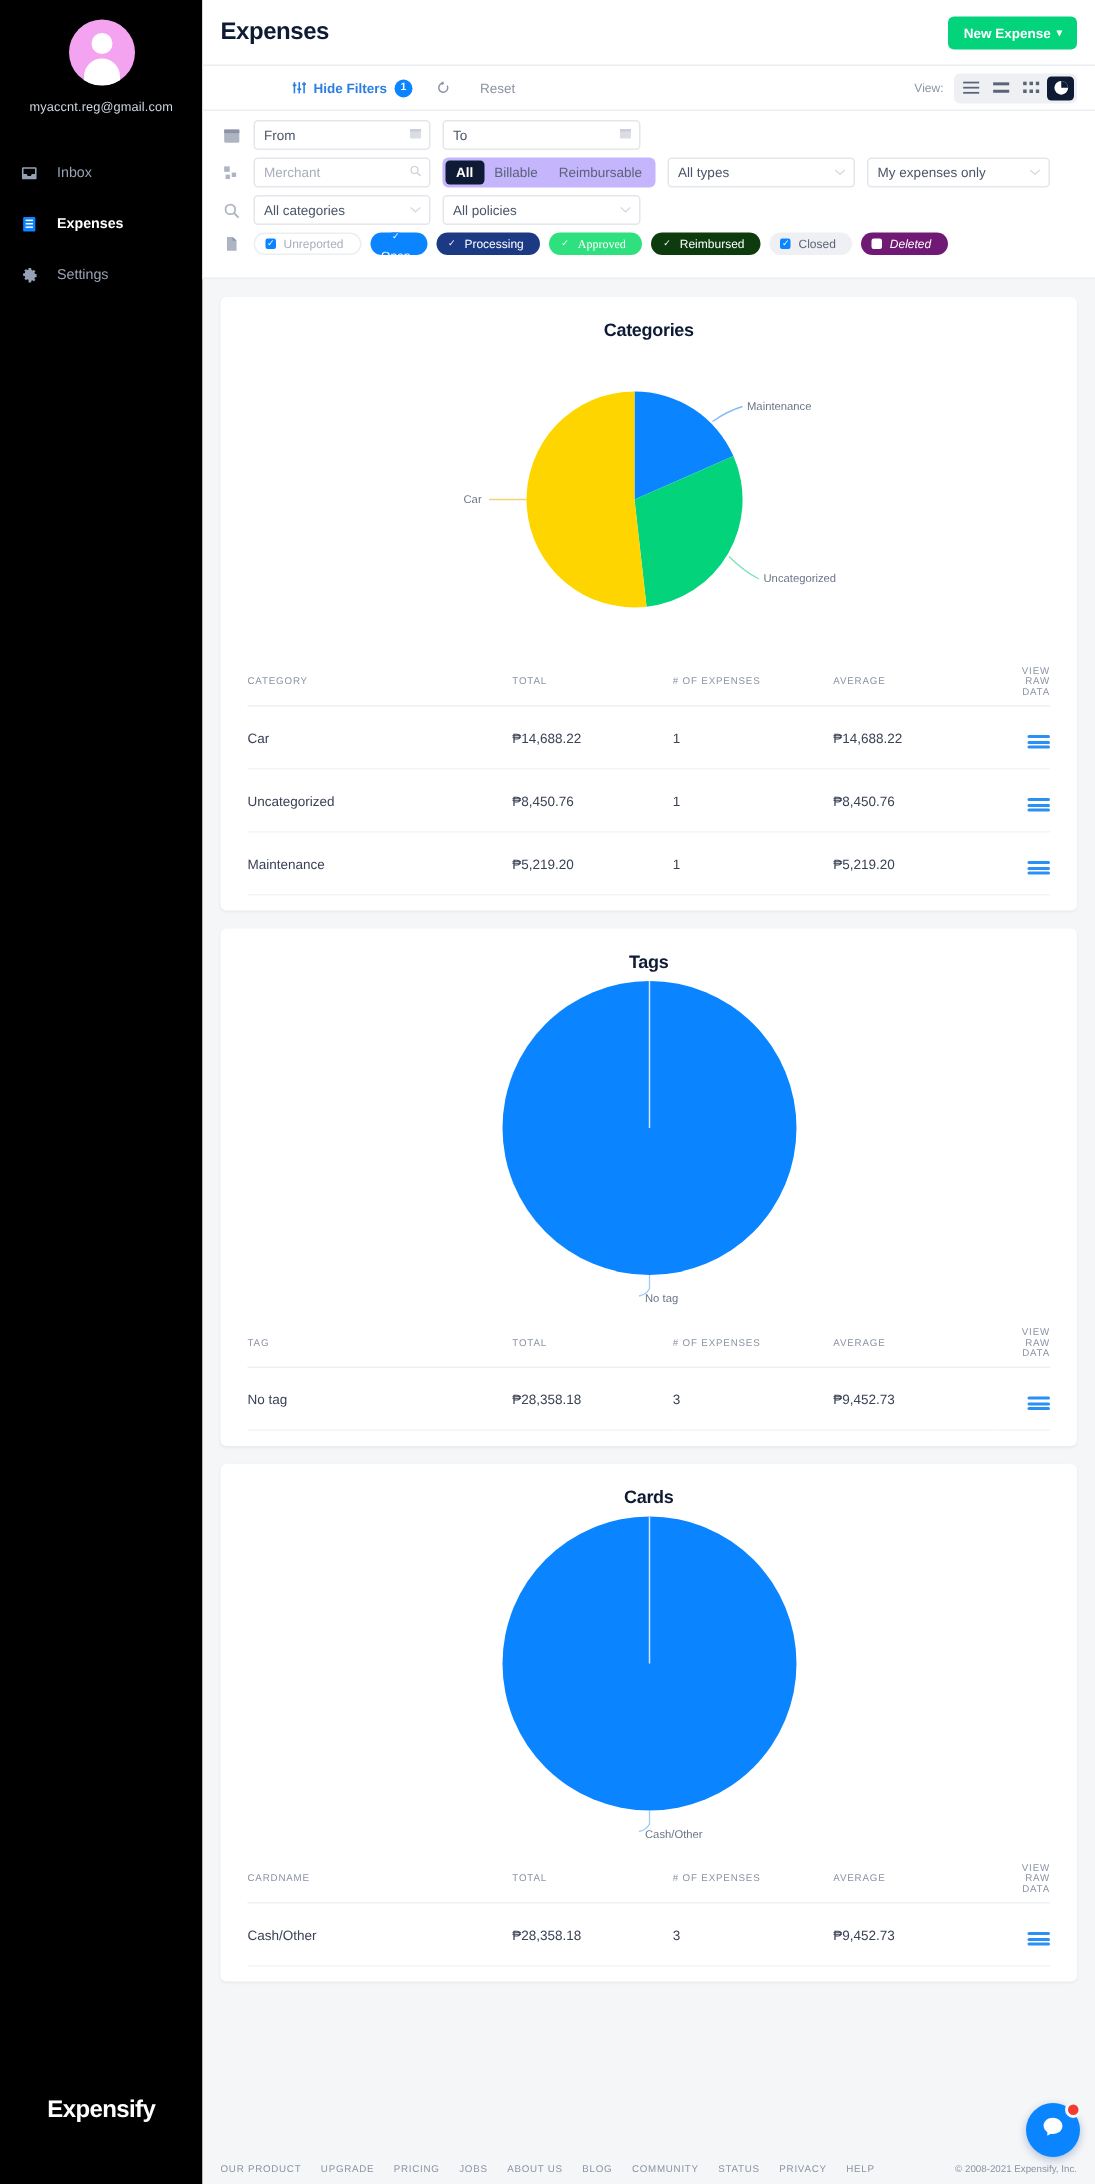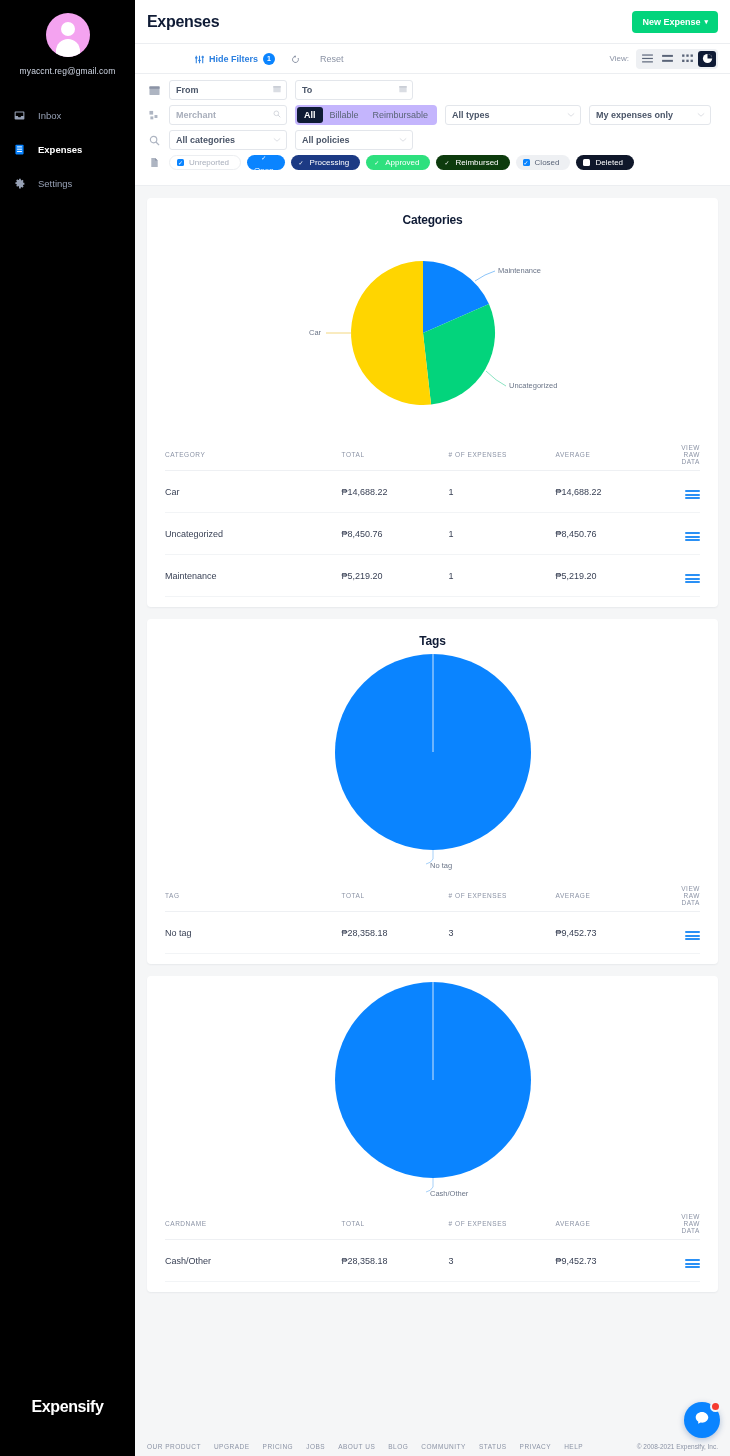--- a/index.html
+++ b/index.html
@@ -98,27 +98,26 @@
   .view-opt.active { background: #0f1b35; }
 
   
   .filters-panel { background: #fff; padding: 6px 12px 10px 12px; border-bottom: 1px solid #eceef1; }
   .frow { display: flex; align-items: center; gap: 8px; margin-bottom: 5px; }
   .frow-ico { width: 14px; min-width: 14px; display: flex; justify-content: center; }
   .fld {
     height: 20px; background: #fff; border: 1px solid #e3e6eb; border-radius: 3px;
     display: flex; align-items: center; padding: 0 6px; font-size: 9px; color: #4a5568;
     position: relative;
-    font-weight: bold;
   }
   .fld.placeholder-txt { color: #a8aebb; }
   .fld-w1 { width: 118px; }
-  .fld-w2 { width: 118px; }
+  .fld-w2 { width: 132px; }
   .fld-w3 { width: 118px; }
-  .fld-w4 { width: 136px; }
+  .fld-w4 { width: 125px; }
   .fld-w5 { width: 122px; }
   .fld-ico-right { position: absolute; right: 5px; top: 50%; transform: translateY(-50%); opacity: .45; }
 
   .segmented { display: flex; background: #c4b5fd; border-radius: 4px; padding: 2px; height: 20px; align-items: center; }
   .seg {
     font-size: 9px; padding: 2px 7px; border-radius: 3px; color: #5a6478; cursor: pointer;
     display: flex; align-items: center; height: 16px;
   }
   .seg.active { background: #0f1b35; color: #fff; font-weight: bold; }
 
@@ -131,27 +130,27 @@
   .pill .cb {
     width: 7px; height: 7px; border-radius: 1.5px; display: flex;
     align-items: center; justify-content: center; font-size: 6px; line-height: 1;
   }
   .pill-unreported { background: #fff; color: #a8aebb; border: 1px solid #eceef1; }
   .pill-unreported .cb { background: #0a84ff; color: #fff; }
   .pill-open { background: #0a84ff; color: #fff; flex-direction: column; }
   .pill-open .cb { background: #0a84ff; color: #fff; }
   .pill-processing { background: #1c3a84; color: #fff; }
   .pill-processing .cb { background: #1c3a84; color: #fff; }
-  .pill-approved { background: #2ee07e; color: #fff; }
+  .pill-approved { background: #2ee07e; color: #fff; font-family: Liberation Serif, serif; }
   .pill-approved .cb { background: #2ee07e; color: #fff; }
   .pill-reimbursed { background: #0d3b0d; color: #fff; }
   .pill-reimbursed .cb { background: #0d3b0d; color: #fff; }
   .pill-closed { background: #eef0f3; color: #5a6478; }
   .pill-closed .cb { background: #0a84ff; color: #fff; }
-  .pill-deleted { background: #0f172a; color: #fff; }
+  .pill-deleted { background: #701a75; color: #fff; font-style: italic; }
   .pill-deleted .cb { background: #fff; color: #f53b30; }
 
   
   .content { flex: 1; padding: 12px 12px 0 12px; overflow: hidden; }
   .card {
     background: #fff; border-radius: 4px; margin-bottom: 12px;
     box-shadow: 0 1px 2px rgba(20,30,60,.06);
   }
   .card-title {
     text-align: center; font-size: 12px; font-weight: bold; color: #0f1b35;
@@ -574,20 +573,21 @@
                         <i></i>
                       </span>
                 </td>
               </tr>
             </tbody>
           </table>
         </div>
       </section>
 
       <section class="card">
+        <div class="card-title">Cards</div>
         <div class="chart-area" style="height:232px;">
           <svg width="420" height="225" viewBox="0 0 420 225">
             <circle cx="210" cy="100" r="98" fill="#0a84ff"></circle>
             <line x1="210" y1="2" x2="210" y2="100" stroke="#cfe4fb" stroke-width="1"></line>
             <path d="M210 198 L210 207 Q208 211 203 212" stroke="#9ccbf7" stroke-width="0.9" fill="none"></path>
             <text x="207" y="216" font-family="Liberation Sans, sans-serif" font-size="7.5" fill="#6b7588">Cash/Other</text>
           </svg>
         </div>
 
         <div class="tbl-wrap">

